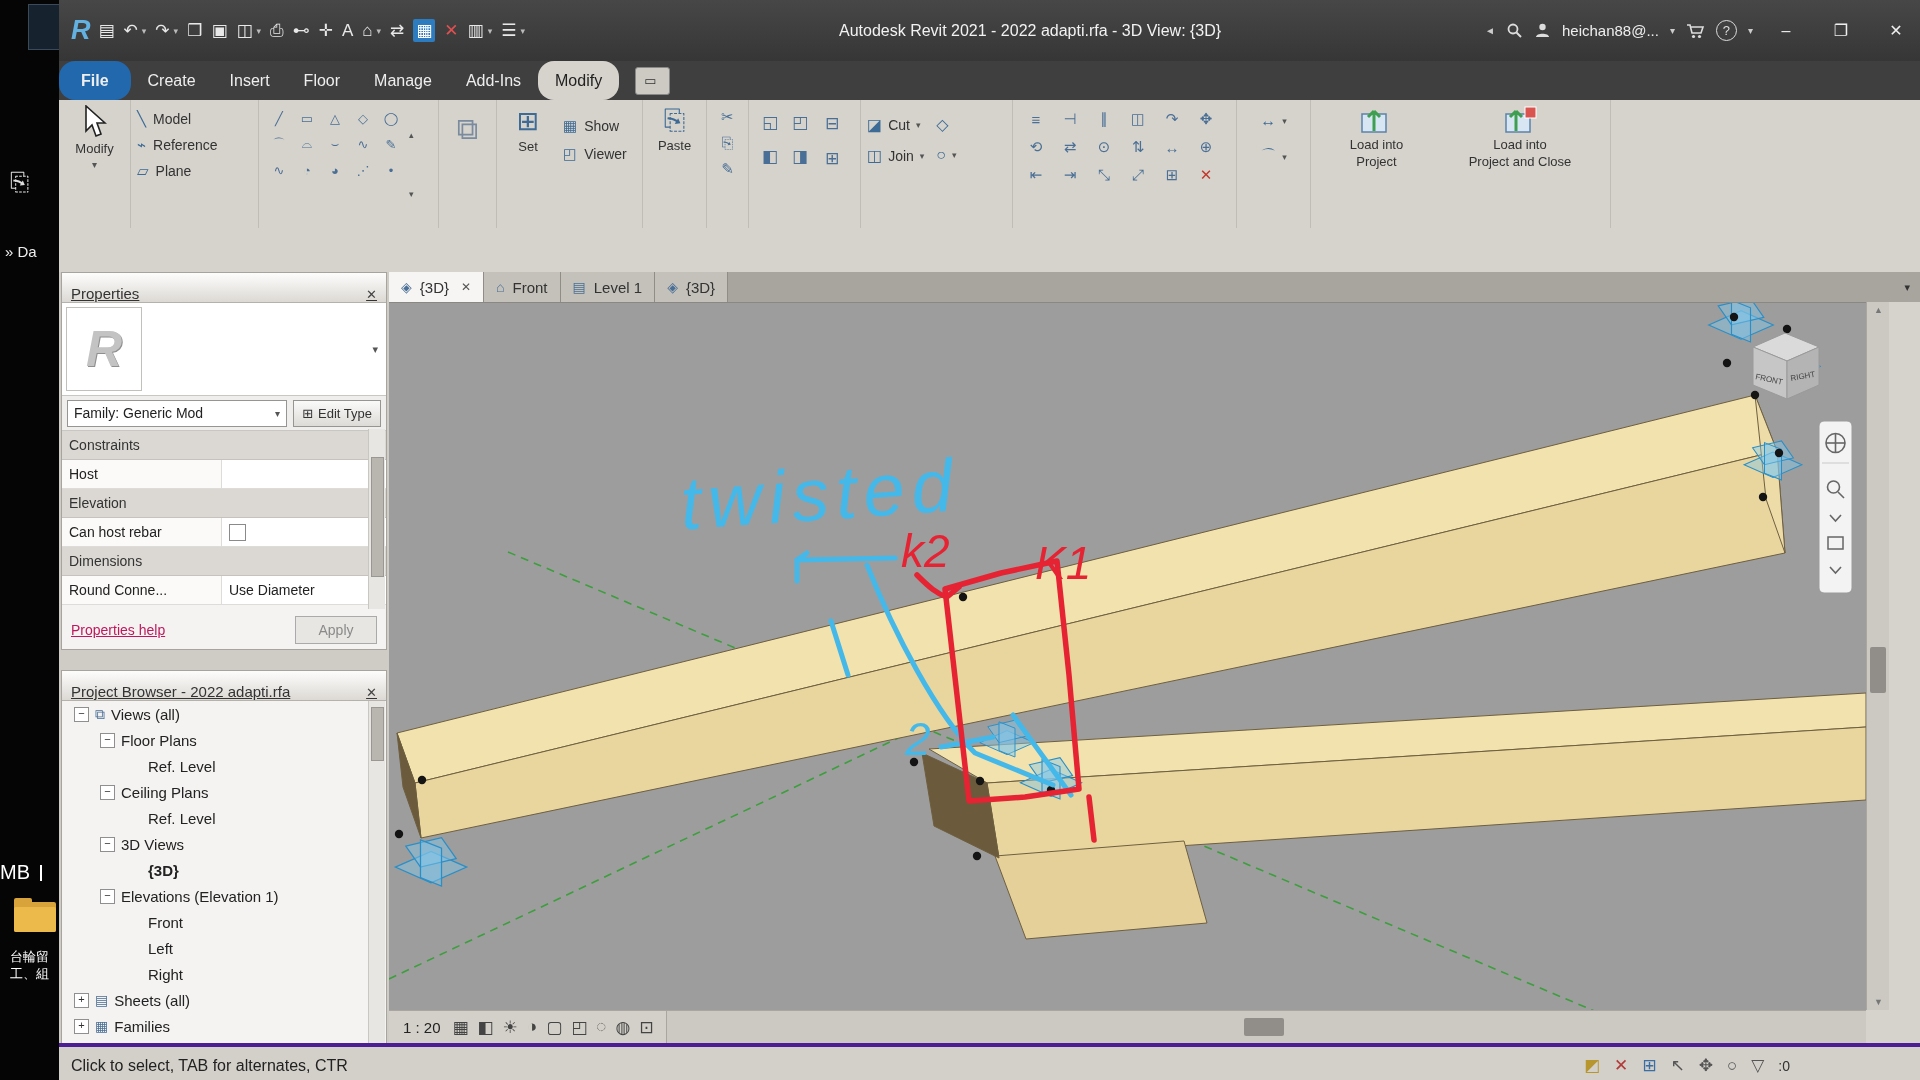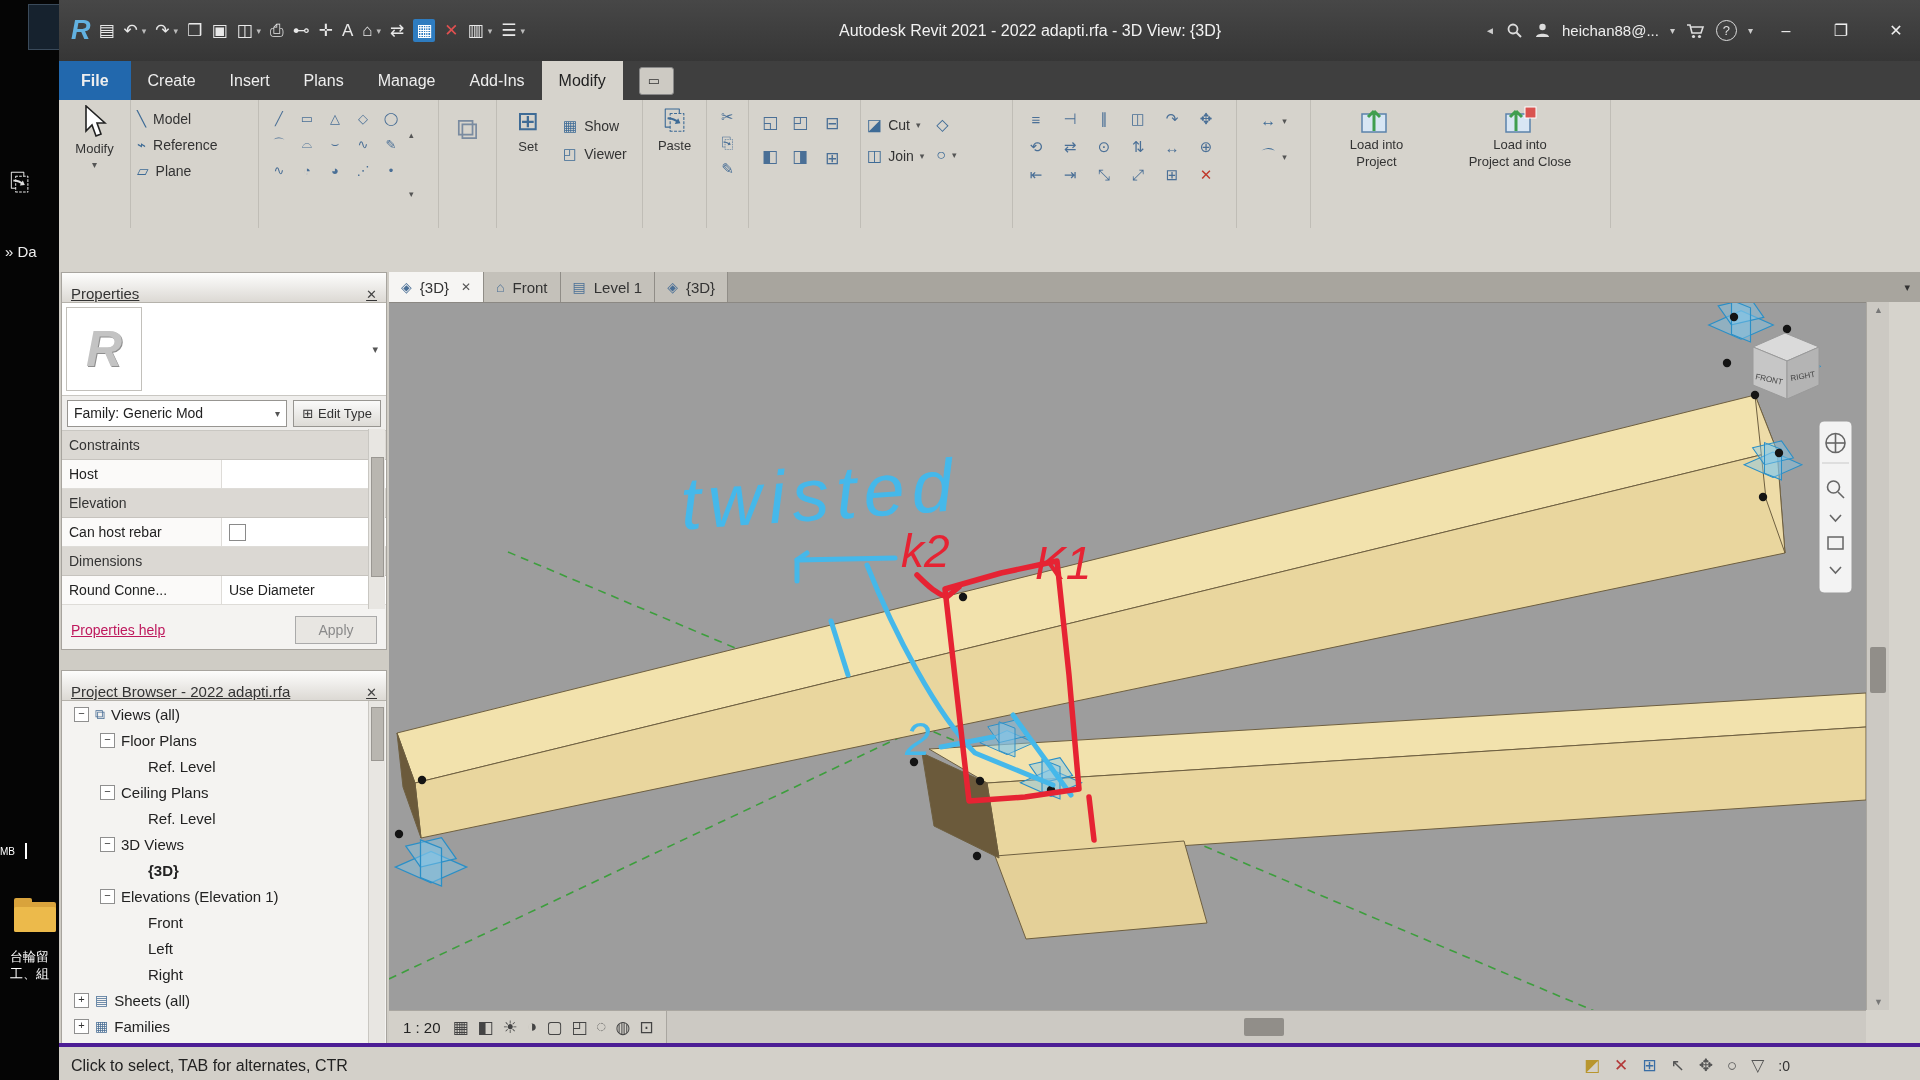--- a/index.html
+++ b/index.html
@@ -4,21 +4,21 @@
 <style>
   html,body{margin:0;padding:0;background:#000;}
   body{font-family:"Liberation Sans","DejaVu Sans",sans-serif;}
   .screen{position:relative;width:1920px;height:1080px;overflow:hidden;background:#0a0a0a;}
 
   
   .desktop{position:absolute;left:0;top:0;width:59px;height:1080px;background:#050505;color:#eee;}
   .dt-win{position:absolute;left:28px;top:4px;width:31px;height:44px;background:#16222e;border:1px solid #3a4a5a;border-right:none;}
   .dt-clip{position:absolute;left:10px;top:168px;font-size:24px;color:#ddd;}
   .dt-da{position:absolute;left:5px;top:243px;font-size:15px;color:#eee;white-space:nowrap;}
-  .dt-mb{position:absolute;left:0px;top:843px;font-size:10px;color:#fff;display:flex;align-items:center;}
+  .dt-mb{position:absolute;left:0px;top:861px;font-size:20px;color:#fff;display:flex;align-items:center;}
   .dt-cursor{display:inline-block;width:2px;height:16px;background:#fff;margin-left:10px;}
   .dt-folder{position:absolute;left:14px;top:898px;width:42px;height:34px;}
   .dt-folder .back{position:absolute;left:0;top:4px;width:42px;height:30px;background:#d9a33c;border-radius:2px;}
   .dt-folder .tab{position:absolute;left:0;top:0;width:18px;height:8px;background:#d9a33c;border-radius:2px 2px 0 0;}
   .dt-folder .front{position:absolute;left:0;top:9px;width:42px;height:25px;background:#ecba4b;border-radius:2px;}
   .dt-folder-label{position:absolute;left:0;top:948px;width:59px;text-align:center;font-size:13px;line-height:17px;color:#fff;}
 
   
   .revit{position:absolute;left:59px;top:0;width:1861px;height:1080px;background:#d6d3cc;}
 
@@ -32,21 +32,21 @@
   .qat .red{color:#e05050;}
   .tb-title{position:absolute;left:780px;font-size:16px;color:#f2f2f2;white-space:nowrap;}
   .tb-right{position:absolute;right:2px;top:0;height:61px;display:flex;align-items:center;gap:11px;}
   .tb-right .small{font-size:10px;color:#ccc;}
   .tb-user{font-size:15px;color:#eee;}
   .help-circ{width:19px;height:19px;border:1.5px solid #ddd;border-radius:50%;display:flex;align-items:center;justify-content:center;font-size:13px;color:#ddd;}
   .win-btn{width:44px;height:44px;display:flex;align-items:center;justify-content:center;font-size:16px;color:#eee;}
 
   
   .ribbon-tabs{position:absolute;left:0;top:61px;width:100%;height:39px;background:#3f3f3f;display:flex;align-items:stretch;color:#eee;font-size:16px;}
-  .rtab{padding:0 17px;display:flex;align-items:center;cursor:default;}
+  .rtab{padding:0 17px;display:flex;align-items:center;cursor:default;border-radius:16px;}
   .rtab.file{background:#2268ad;font-weight:bold;padding:0 22px;}
   .rtab.active{background:#d6d3cc;color:#222;}
   .rtab-extra{align-self:center;height:26px;border:1px solid #888;background:#cdcac3;border-radius:3px;display:flex;align-items:center;padding:0 8px;gap:5px;color:#333;margin-left:16px;font-size:13px;}
   .rtab-extra .chev{font-size:9px;}
 
   
   .ribbon{position:absolute;left:0;top:100px;width:100%;height:128px;background:#d6d3cc;border-bottom:1px solid #b2afa8;display:flex;overflow:hidden;}
   .panel{border-right:1px solid #c0bdb6;padding:5px 6px;box-sizing:border-box;flex:0 0 auto;}
   .ic-b{color:#3e6b96;}
   .bigbtn{display:flex;flex-direction:column;align-items:center;font-size:13px;color:#333;gap:2px;}
@@ -233,21 +233,21 @@
         <span class="win-btn">–</span>
         <span class="win-btn">❐</span>
         <span class="win-btn">✕</span>
       </div>
     </div>
 
     <div class="ribbon-tabs">
       <div class="rtab file">File</div>
       <div class="rtab">Create</div>
       <div class="rtab">Insert</div>
-      <div class="rtab">Plans</div>
+      <div class="rtab">Floor</div>
       <div class="rtab">Manage</div>
       <div class="rtab">Add-Ins</div>
       <div class="rtab active">Modify</div>
       <div class="rtab-extra">
         <span>▭</span>
         <span class="chev"></span>
       </div>
     </div>
 
     <div class="ribbon">

